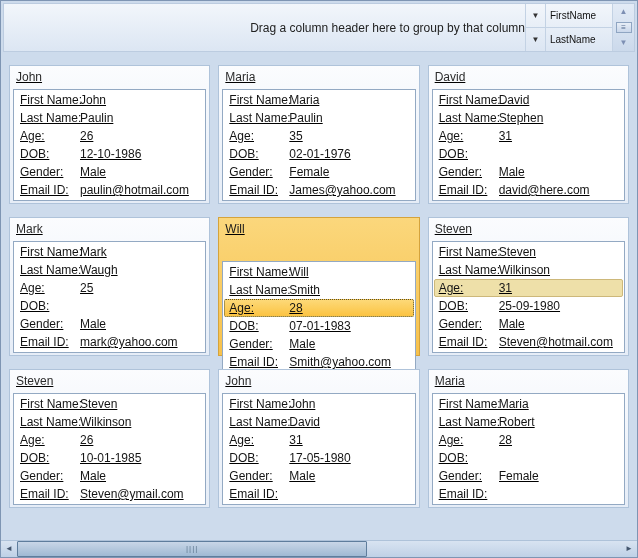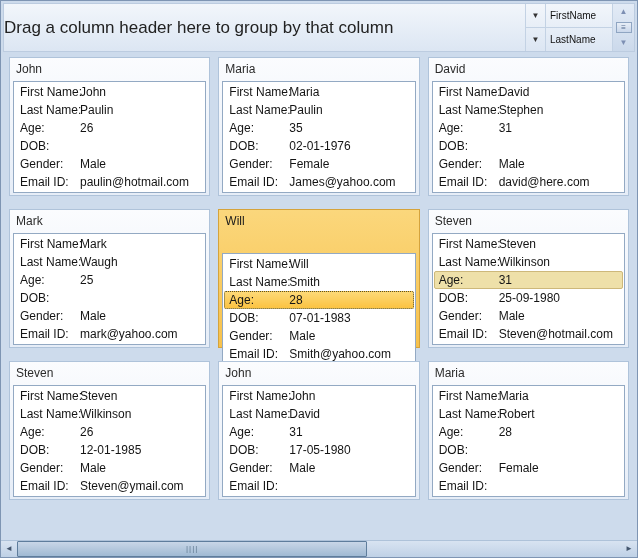--- a/index.html
+++ b/index.html
@@ -17,22 +17,22 @@
 
   
   .topbar {
     margin:2px 2px 0;
     height:49px; flex:none;
     display:flex;
     border:1px solid #BCCCE0;
     background:linear-gradient(#F2F6FB,#DCE6F3);
   }
   .groupbar {
-    flex:1; display:flex; align-items:center; justify-content:flex-start;
-    font-size:17px; color:#222; cursor:default;
+    flex:1; display:flex; align-items:center; justify-content:flex-end;
+    font-size:12px; color:#222; cursor:default;
   }
   .sort-panel { display:flex; flex:none; border-left:1px solid #C3D2E4; }
   .sort-rows { display:flex; flex-direction:column; width:86px; }
   .sort-row { flex:1; display:flex; align-items:center; }
   .sort-row + .sort-row { border-top:1px solid #C3D2E4; }
   .sort-dd {
     width:20px; align-self:stretch;
     display:flex; align-items:center; justify-content:center;
     border-right:1px solid #C3D2E4; cursor:pointer;
   }
@@ -49,27 +49,28 @@
     width:16px; height:11px;
     border:1px solid #8FA5C2;
     background:linear-gradient(#E8EEF7,#C9D7EA);
     display:flex; align-items:center; justify-content:center;
     font-size:8px; color:#51688C; cursor:grab; line-height:1;
   }
 
   
   .cards-area {
     flex:1;
-    padding:5px 8px 0;
+    padding:13px 8px 0;
     display:grid;
     grid-template-columns:repeat(3,1fr);
     grid-auto-rows:139px;
     column-gap:8px; row-gap:13px;
     align-content:start;
     overflow:hidden;
+    text-decoration:underline;
   }
   .card {
     border:1px solid #AFC3DA;
     background:linear-gradient(#FBFCFE,#E6EDF7);
     padding:0 3px 3px;
     display:flex; flex-direction:column;
     cursor:pointer;
   }
   .card-title {
     height:23px; line-height:23px; flex:none;
@@ -174,20 +175,21 @@
       <div class="crow">
         <span class="lbl">Last Name:</span>
         <span class="val">Paulin</span>
       </div>
       <div class="crow">
         <span class="lbl">Age:</span>
         <span class="val">26</span>
       </div>
       <div class="crow">
         <span class="lbl">DOB:</span>
+        <span class="val">12-10-1986</span>
       </div>
       <div class="crow">
         <span class="lbl">Gender:</span>
         <span class="val">Male</span>
       </div>
       <div class="crow">
         <span class="lbl">Email ID:</span>
         <span class="val">paulin@hotmail.com</span>
       </div>
     </div>
@@ -351,21 +353,21 @@
       <div class="crow">
         <span class="lbl">Last Name:</span>
         <span class="val">Wilkinson</span>
       </div>
       <div class="crow">
         <span class="lbl">Age:</span>
         <span class="val">26</span>
       </div>
       <div class="crow">
         <span class="lbl">DOB:</span>
-        <span class="val">12-01-1985</span>
+        <span class="val">10-01-1985</span>
       </div>
       <div class="crow">
         <span class="lbl">Gender:</span>
         <span class="val">Male</span>
       </div>
       <div class="crow">
         <span class="lbl">Email ID:</span>
         <span class="val">Steven@ymail.com</span>
       </div>
     </div>

